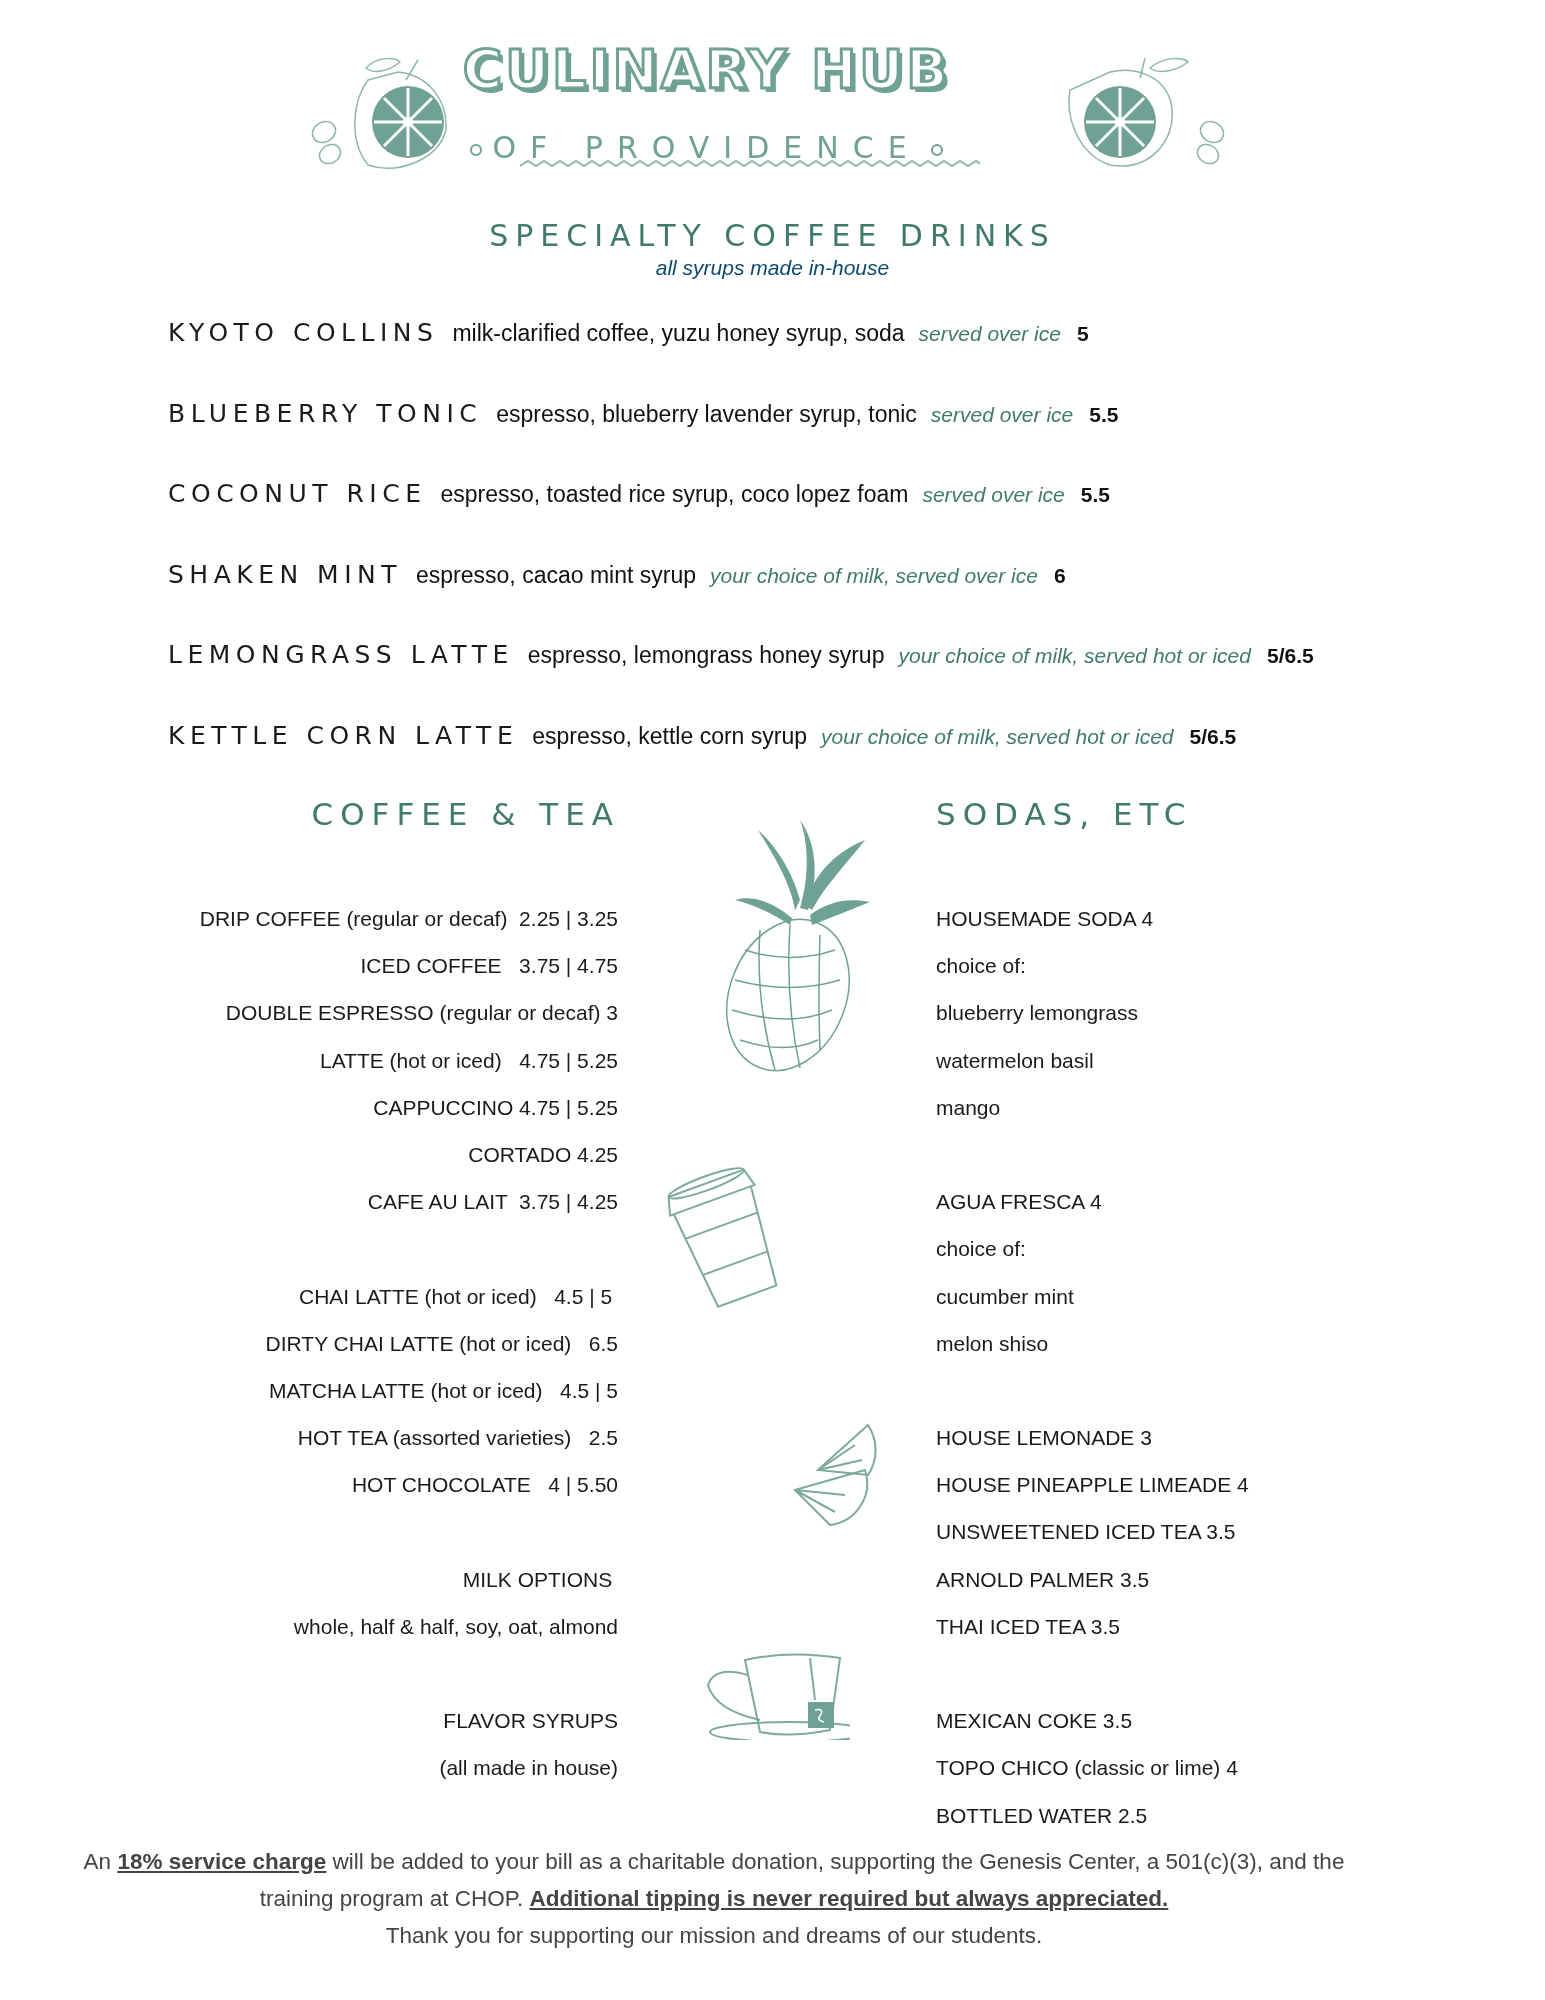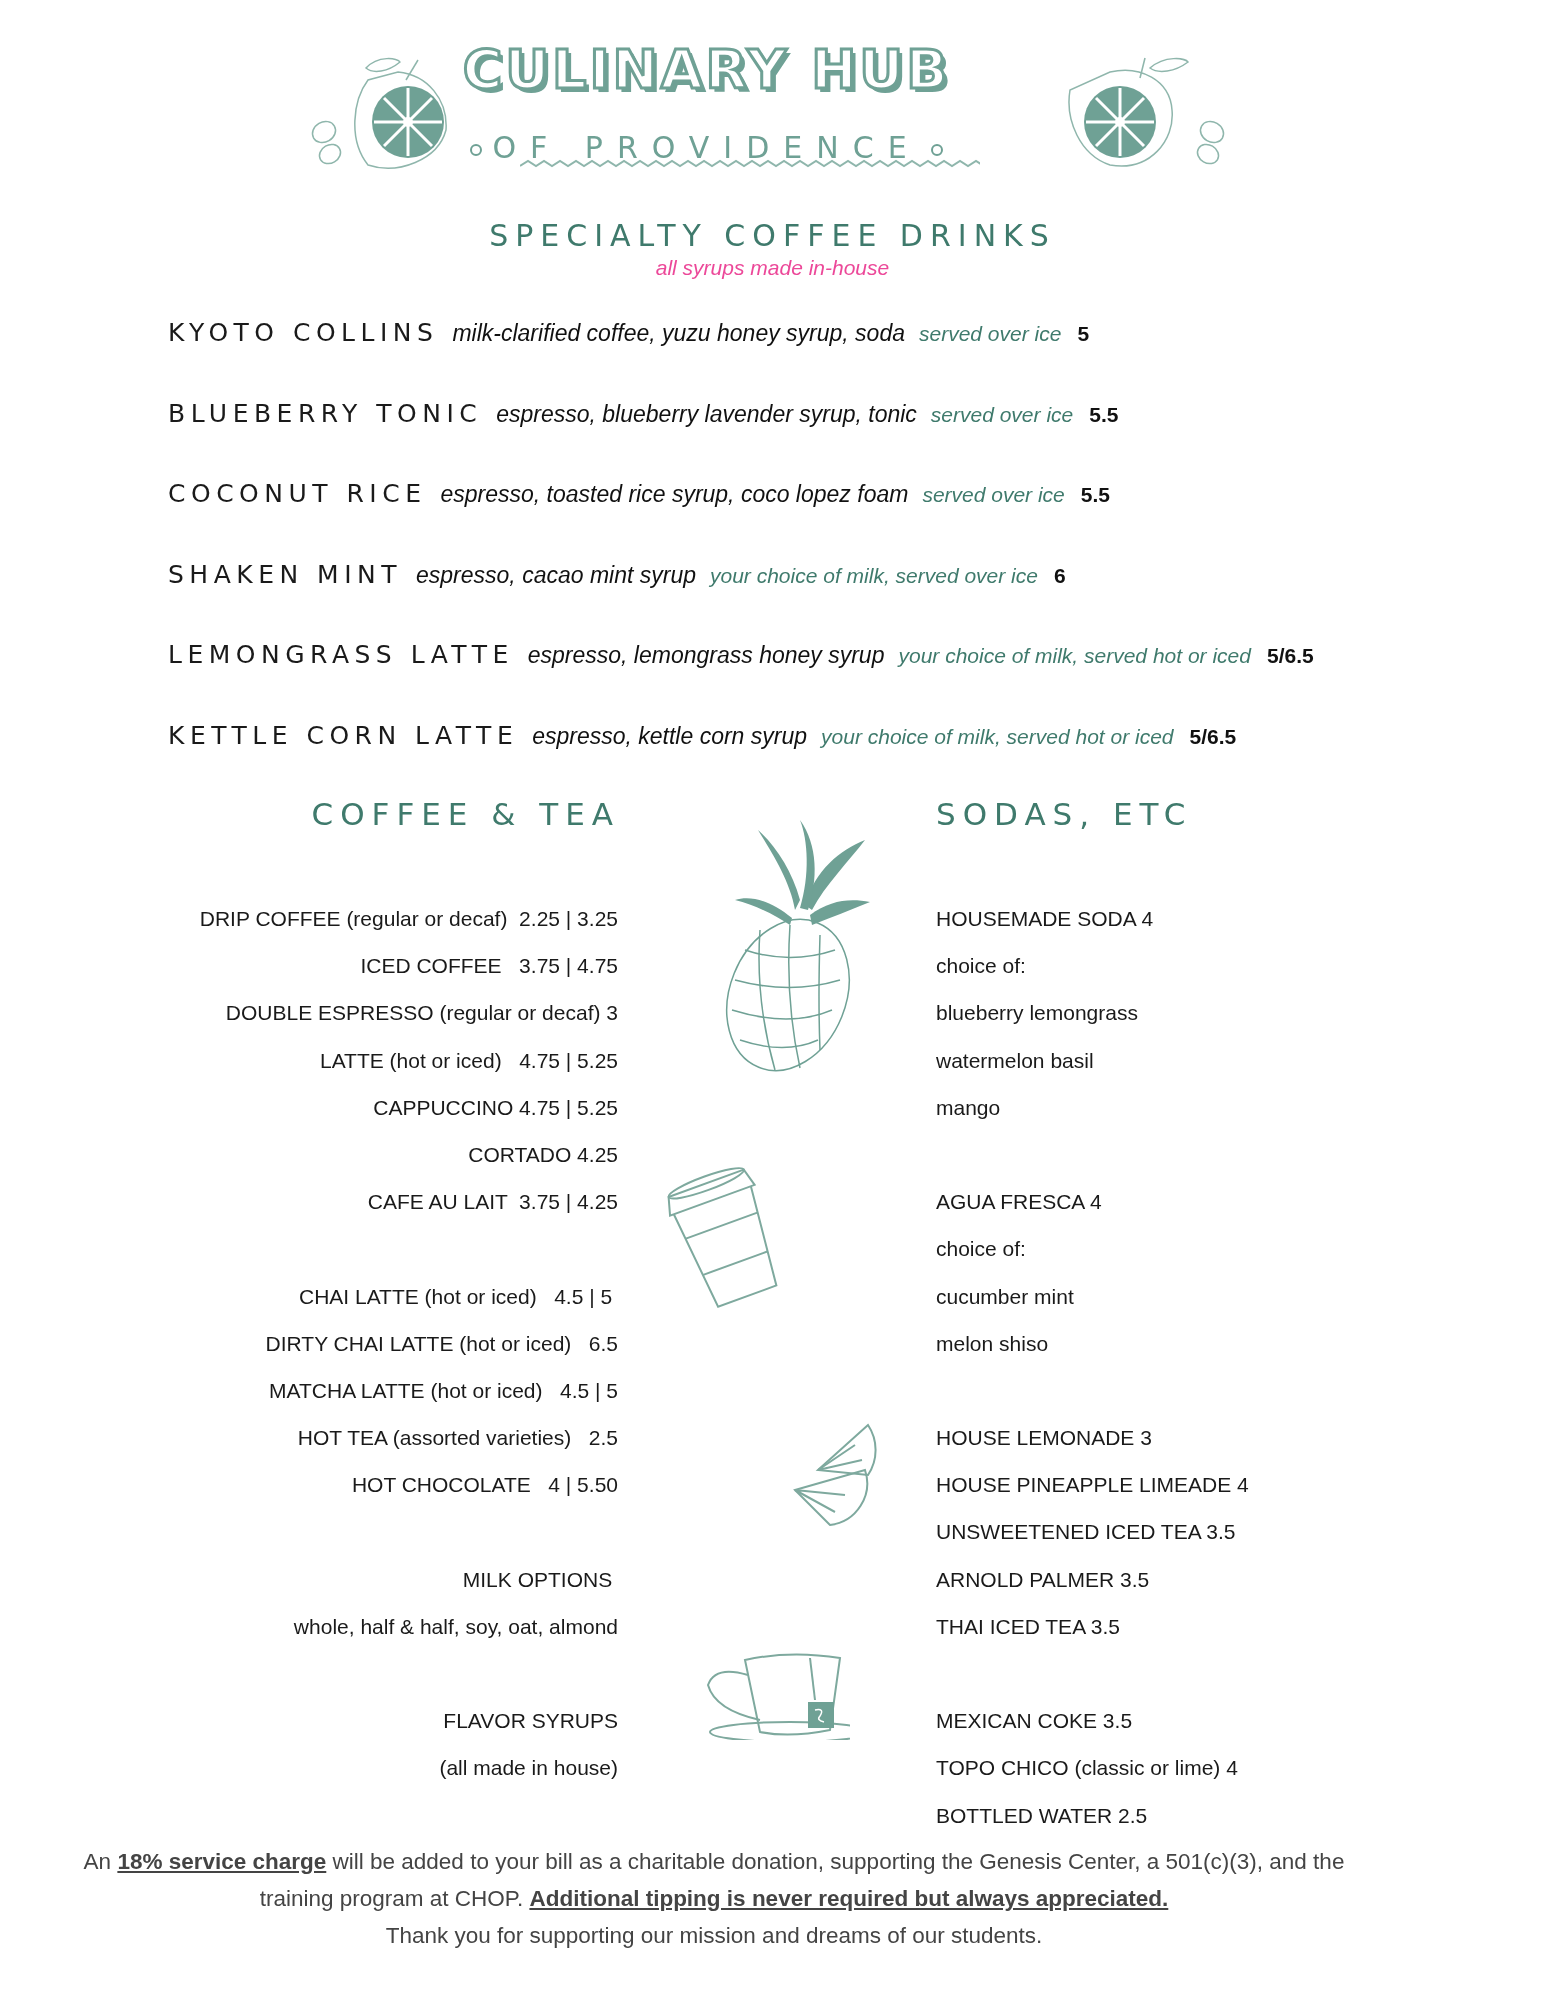--- a/index.html
+++ b/index.html
@@ -12,26 +12,26 @@
   .brand-sub { margin-top: 28px; font-family: "DejaVu Sans", sans-serif; font-size: 30px; letter-spacing: 14px; color: #6fa195; line-height: 36px; }
   .brand-sub .dot { display: inline-block; width: 8px; height: 8px; border: 2px solid #6fa195; border-radius: 50%; vertical-align: middle; margin: 0 10px; }
   .wave { position: absolute; top: 158px; left: 520px; width: 460px; height: 12px; }
 
   .ornament { position: absolute; top: 50px; width: 180px; height: 120px; }
   .ornament.left { left: 308px; }
   .ornament.right { left: 1050px; }
 
   
   .spec-title { position: absolute; top: 218px; left: 0; width: 1545px; text-align: center; font-size: 30px; letter-spacing: 7px; color: #3f7a6c; font-family: "DejaVu Sans", sans-serif; font-weight: normal; }
-  .spec-sub { position: absolute; top: 256px; left: 0; width: 1545px; text-align: center; font-size: 21px; font-style: italic; color: #ec4899; font-family: "Liberation Sans", sans-serif; }
+  .spec-sub { position: absolute; top: 256px; left: 0; width: 1545px; text-align: center; font-size: 21px; font-style: italic; color: #0c4a6e; font-family: "Liberation Sans", sans-serif; }
 
   .spec-list { position: absolute; top: 318px; left: 168px; }
   .spec-row { height: 80.5px; white-space: nowrap; display: flex; align-items: baseline; }
   .spec-name { font-family: "DejaVu Sans", sans-serif; font-size: 25px; letter-spacing: 5.5px; color: #1a1a1a; margin-right: 14px; font-weight: normal; }
-  .spec-desc { font-family: "Liberation Sans", sans-serif; font-size: 23px; color: #111; margin-right: 14px; font-style: italic; }
+  .spec-desc { font-family: "Liberation Sans", sans-serif; font-size: 23px; color: #111; margin-right: 14px; }
   .spec-note { font-family: "Liberation Sans", sans-serif; font-size: 21px; font-style: italic; color: #3f7a6c; margin-right: 16px; }
   .spec-price { font-family: "Liberation Sans", sans-serif; font-size: 21px; font-weight: bold; color: #111; }
 
   
   .col-title { position: absolute; top: 796px; font-size: 31px; letter-spacing: 7px; color: #3f7a6c; font-family: "DejaVu Sans", sans-serif; }
   .col-title.left { right: calc(1545px - 620px); text-align: right; }
   .col-title.right { left: 936px; }
 
   .col { position: absolute; top: 904px; font-family: "Liberation Sans", sans-serif; font-size: 21px; color: #1a1a1a; }
   .col.left { right: calc(1545px - 618px); text-align: right; }

